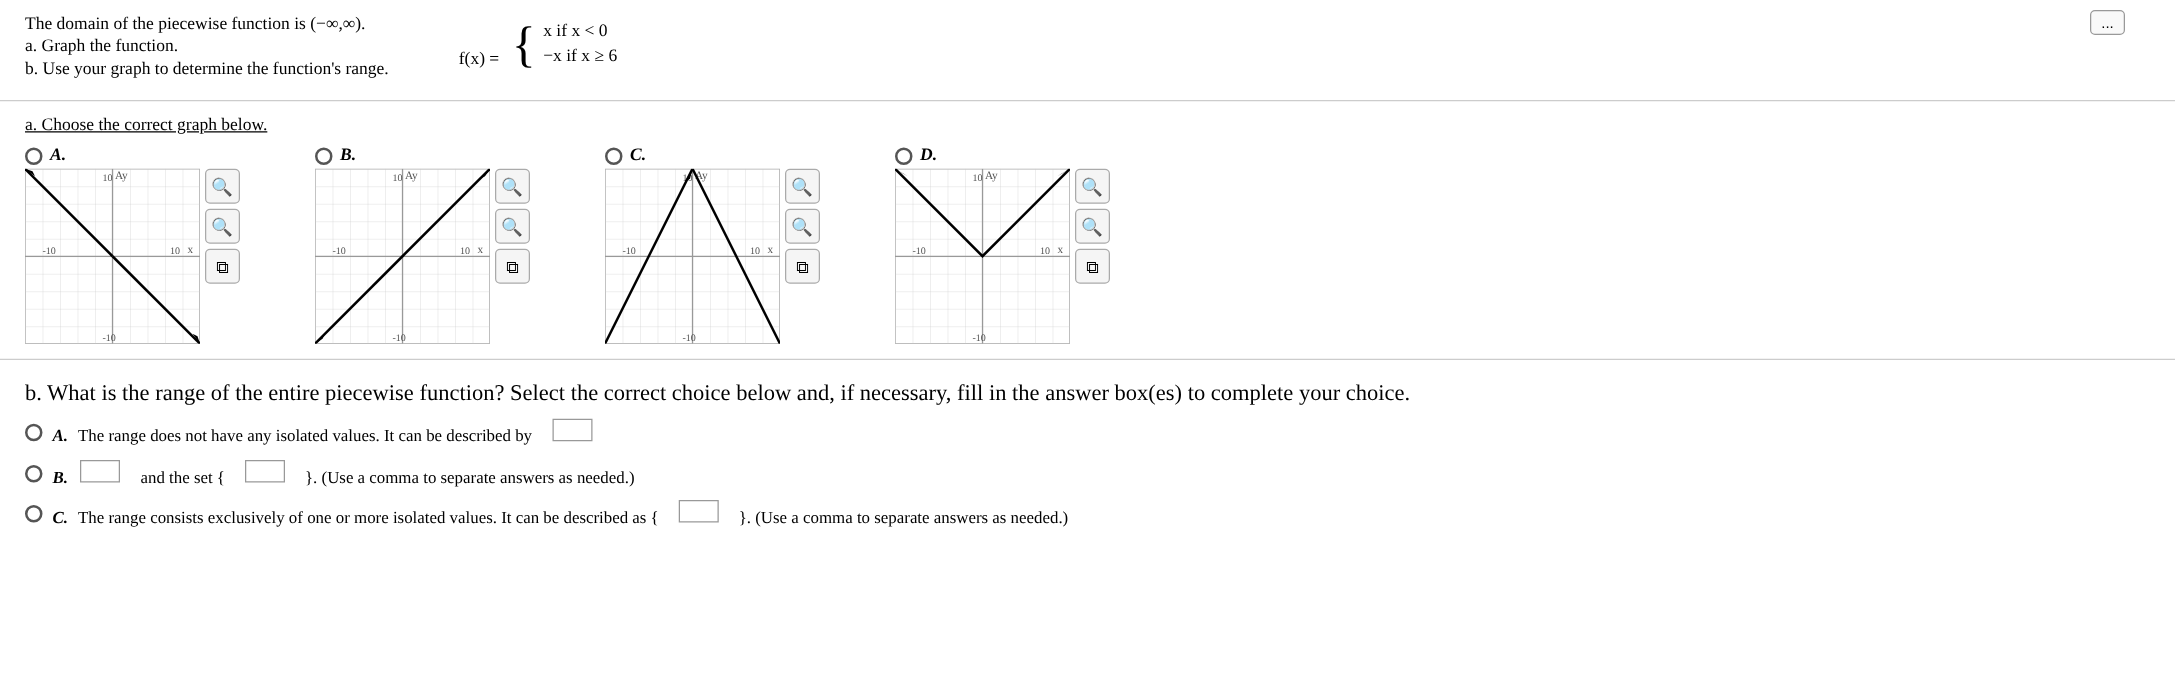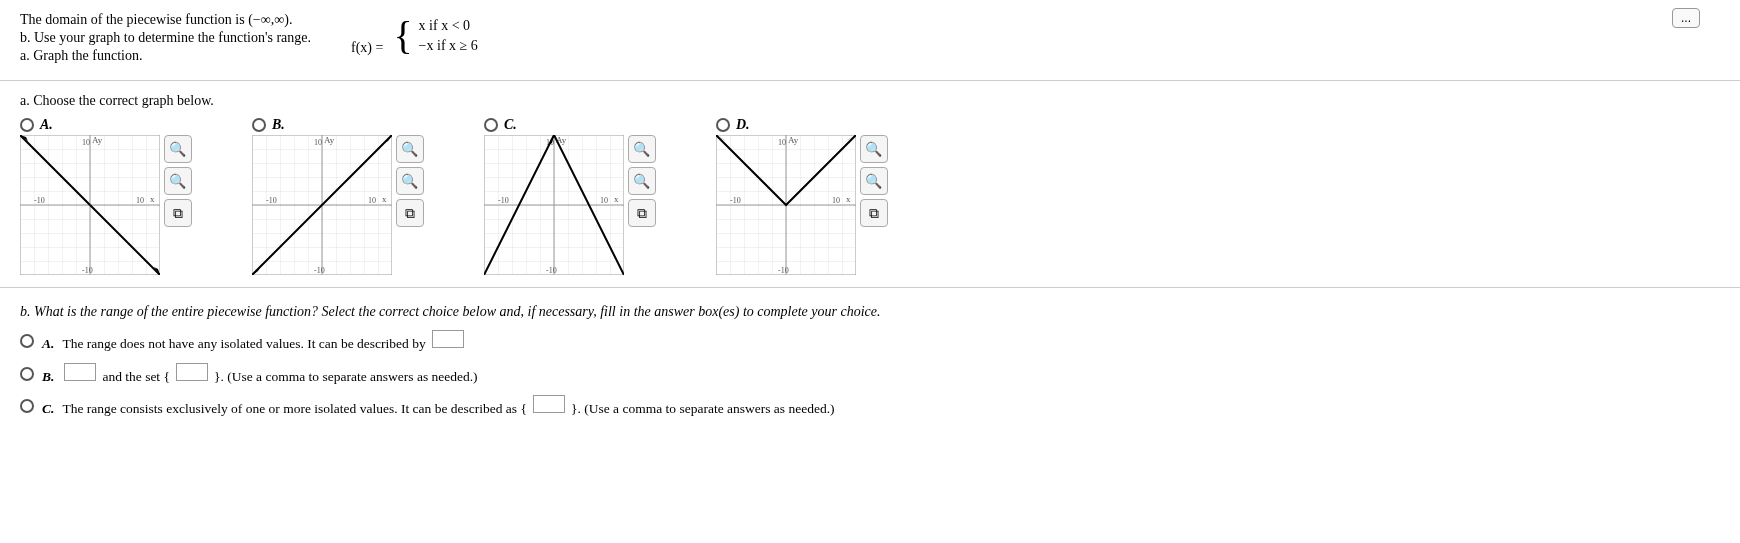--- a/index.html
+++ b/index.html
@@ -10,21 +10,21 @@
       font-size: 14px;
       width: 1740px;
       min-height: 543px;
       overflow-x: hidden;
     }
 
     .top-section {
       display: flex;
       align-items: flex-start;
       padding: 12px 20px 8px 20px;
-      gap: 40px;
+      gap: 56px;
     }
 
     .problem-text {
       flex: 0 0 auto;
       max-width: 360px;
     }
 
     .problem-text p {
       margin-bottom: 2px;
       font-size: 14px;
@@ -74,20 +74,21 @@
       background: #f9f9f9;
       float: right;
       margin-right: 20px;
       margin-top: -4px;
     }
 
     .section-label {
       font-size: 14px;
       font-weight: normal;
       padding: 6px 20px 4px 20px;
+      text-decoration: underline;
     }
 
     .graphs-row {
       display: flex;
       align-items: flex-start;
       padding: 4px 20px;
       gap: 60px;
     }
 
     .graph-option {
@@ -146,22 +147,21 @@
       background: #f5f5f5;
       cursor: pointer;
       display: flex;
       align-items: center;
       justify-content: center;
       font-size: 14px;
     }
 
     .part-b {
       padding: 10px 20px 6px 20px;
-      font-size: 14px;
-      font-style: italic;
+      font-size: 18px;
     }
 
     .answer-choice {
       display: flex;
       align-items: baseline;
       gap: 8px;
       padding: 4px 20px;
       font-size: 13.5px;
       line-height: 1.6;
     }
@@ -177,36 +177,36 @@
       height: 18px;
       border: 1px solid #999;
       vertical-align: middle;
       margin: 0 2px;
     }
 
     .choice-text {
       display: flex;
       flex-wrap: wrap;
       align-items: baseline;
-      gap: 4px;
+      gap: 14px;
     }
 
     .italic-letter {
       font-style: italic;
       font-weight: bold;
     }
   </style>
 </head>
 <body>
 
 <div class="top-section">
   <div class="problem-text">
     <p>The domain of the piecewise function is (−∞,∞).</p>
+    <p>a. Graph the function.</p>
     <p>b. Use your graph to determine the function's range.</p>
-    <p>a. Graph the function.</p>
   </div>
 
   <div class="function-def">
     <span>f(x) =</span>
     <div class="brace-container">
       <span class="big-brace">{</span>
       <div class="cases">
         <span>x  if  x &lt; 0</span>
         <span>−x  if  x ≥ 6</span>
       </div>

